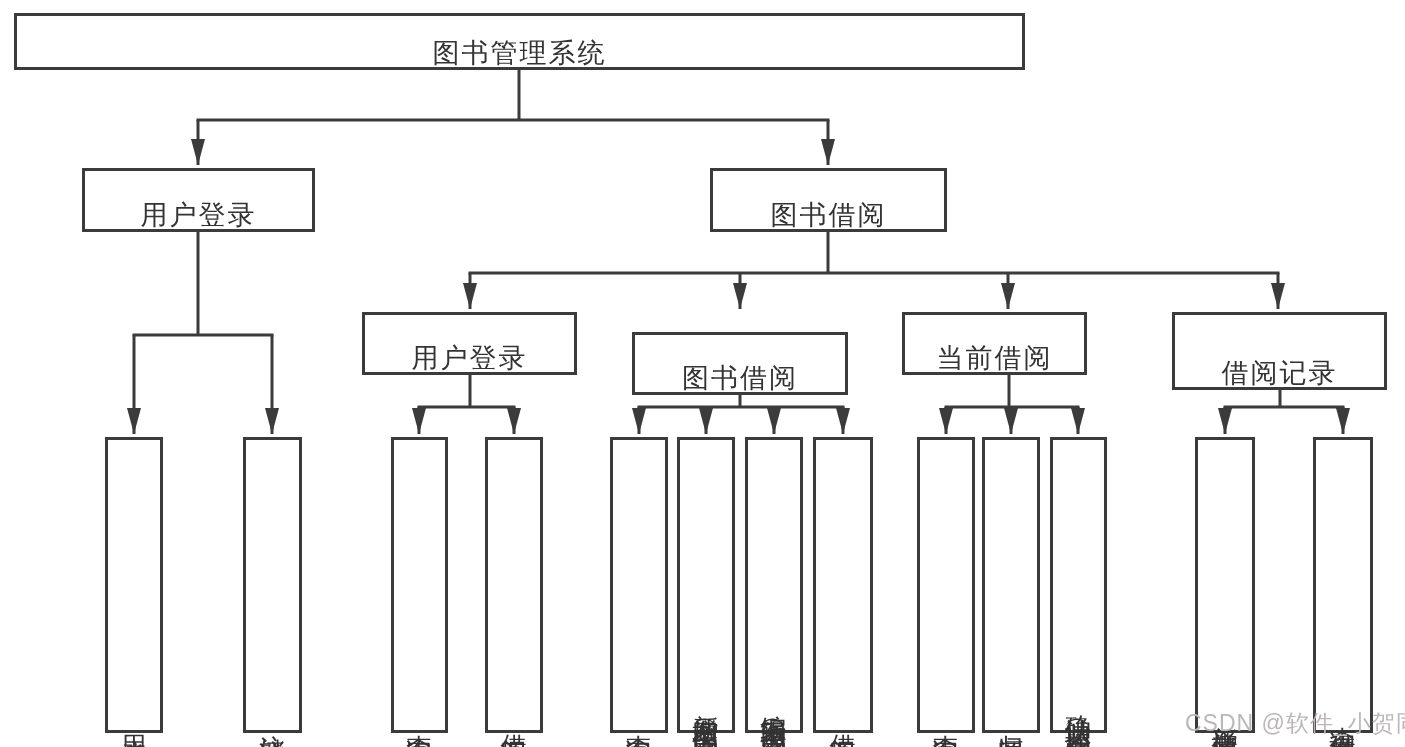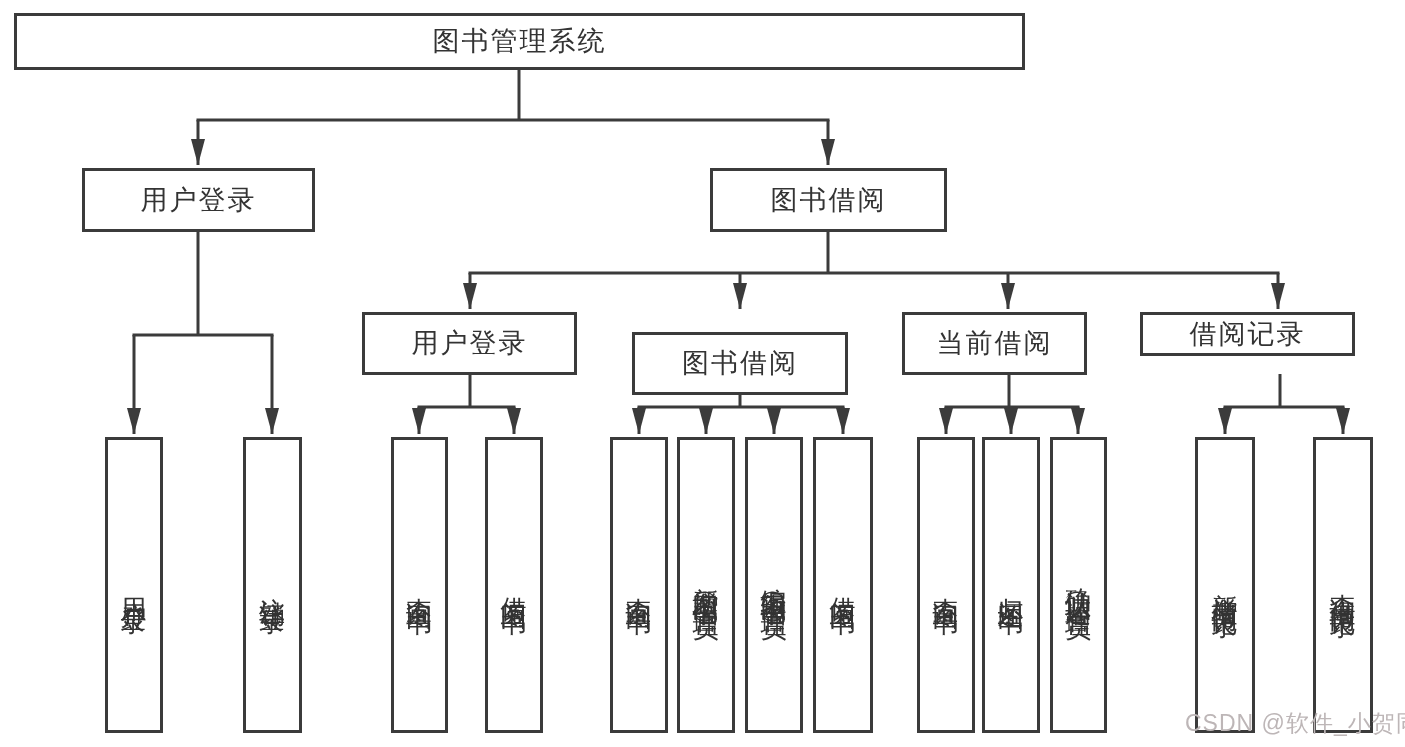--- a/index.html
+++ b/index.html
@@ -22,21 +22,21 @@
     width: 1405px;
     height: 747px;
     pointer-events: none;
   }
   .box {
     position: absolute;
     box-sizing: border-box;
     border: 3px solid #3b3b3b;
     background: #ffffff;
     display: flex;
-    align-items: center;
+    align-items: flex-end;
     justify-content: center;
     color: #333333;
     z-index: 2;
   }
   .h-label {
     font-size: 27px;
     letter-spacing: 2px;
     white-space: nowrap;
     line-height: 1;
   }
@@ -127,21 +127,21 @@
 
   <div class="box" style="left:362px;top:312px;width:215px;height:63px">
     <span class="h-label">用户登录</span>
   </div>
   <div class="box" style="left:632px;top:332px;width:216px;height:63px">
     <span class="h-label">图书借阅</span>
   </div>
   <div class="box" style="left:902px;top:312px;width:185px;height:63px">
     <span class="h-label">当前借阅</span>
   </div>
-  <div class="box" style="left:1140px;top:312px;width:215px;height:44px">
+  <div class="box" style="left:1172px;top:312px;width:215px;height:78px">
     <span class="h-label">借阅记录</span>
   </div>
 
   <div class="box" style="left:105px;top:437px;width:58px;height:296px">
     <span class="v-label">用户登录</span>
   </div>
   <div class="box" style="left:243px;top:437px;width:59px;height:296px">
     <span class="v-label">注销登录</span>
   </div>
 

